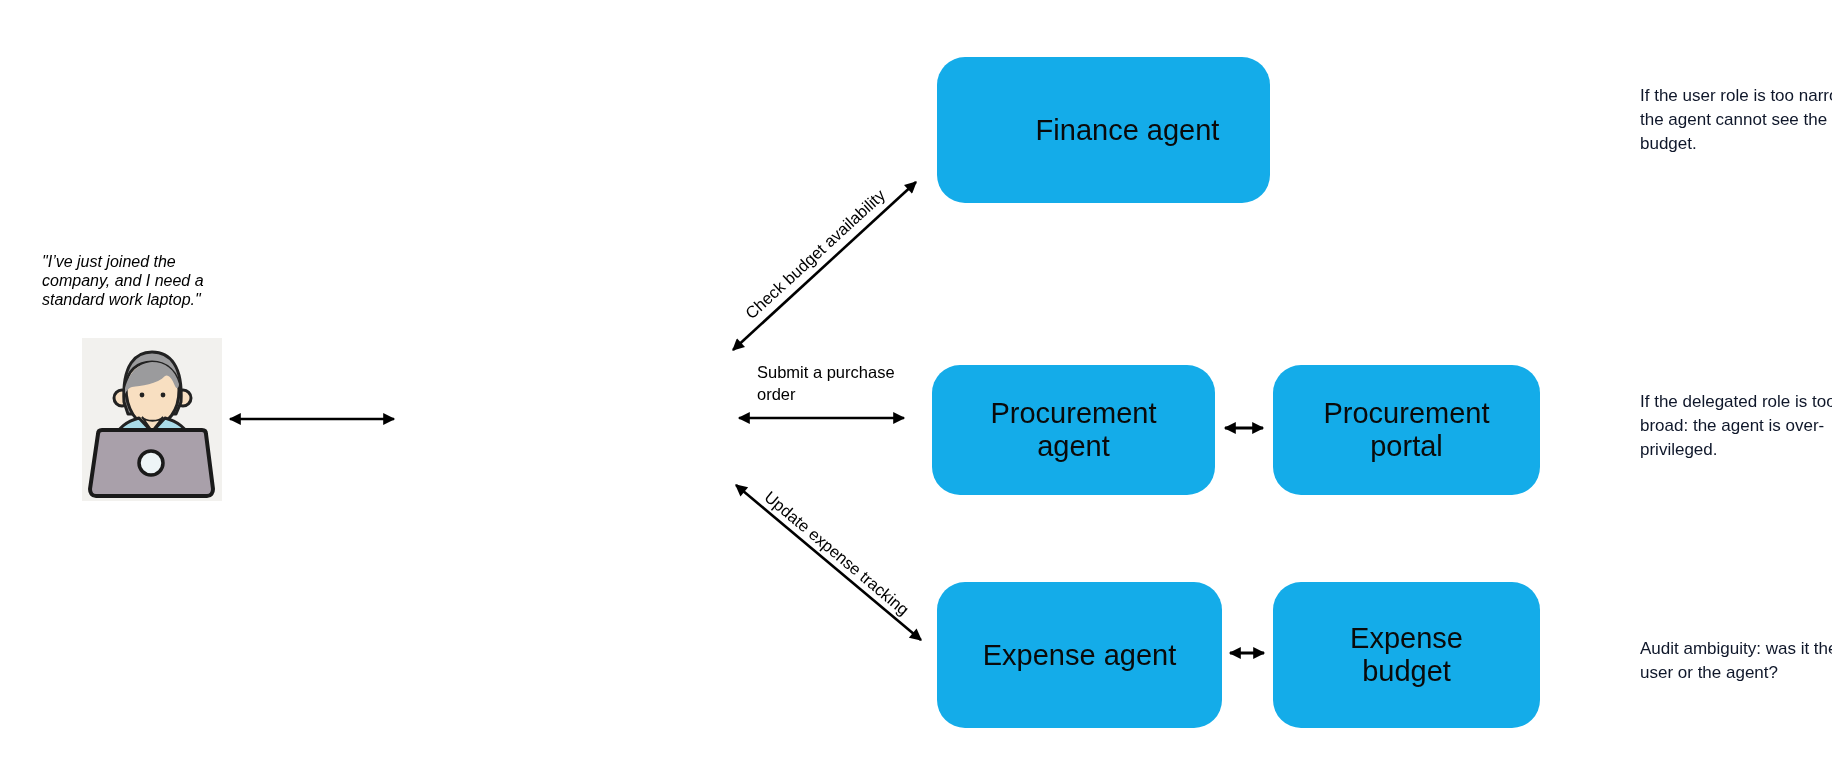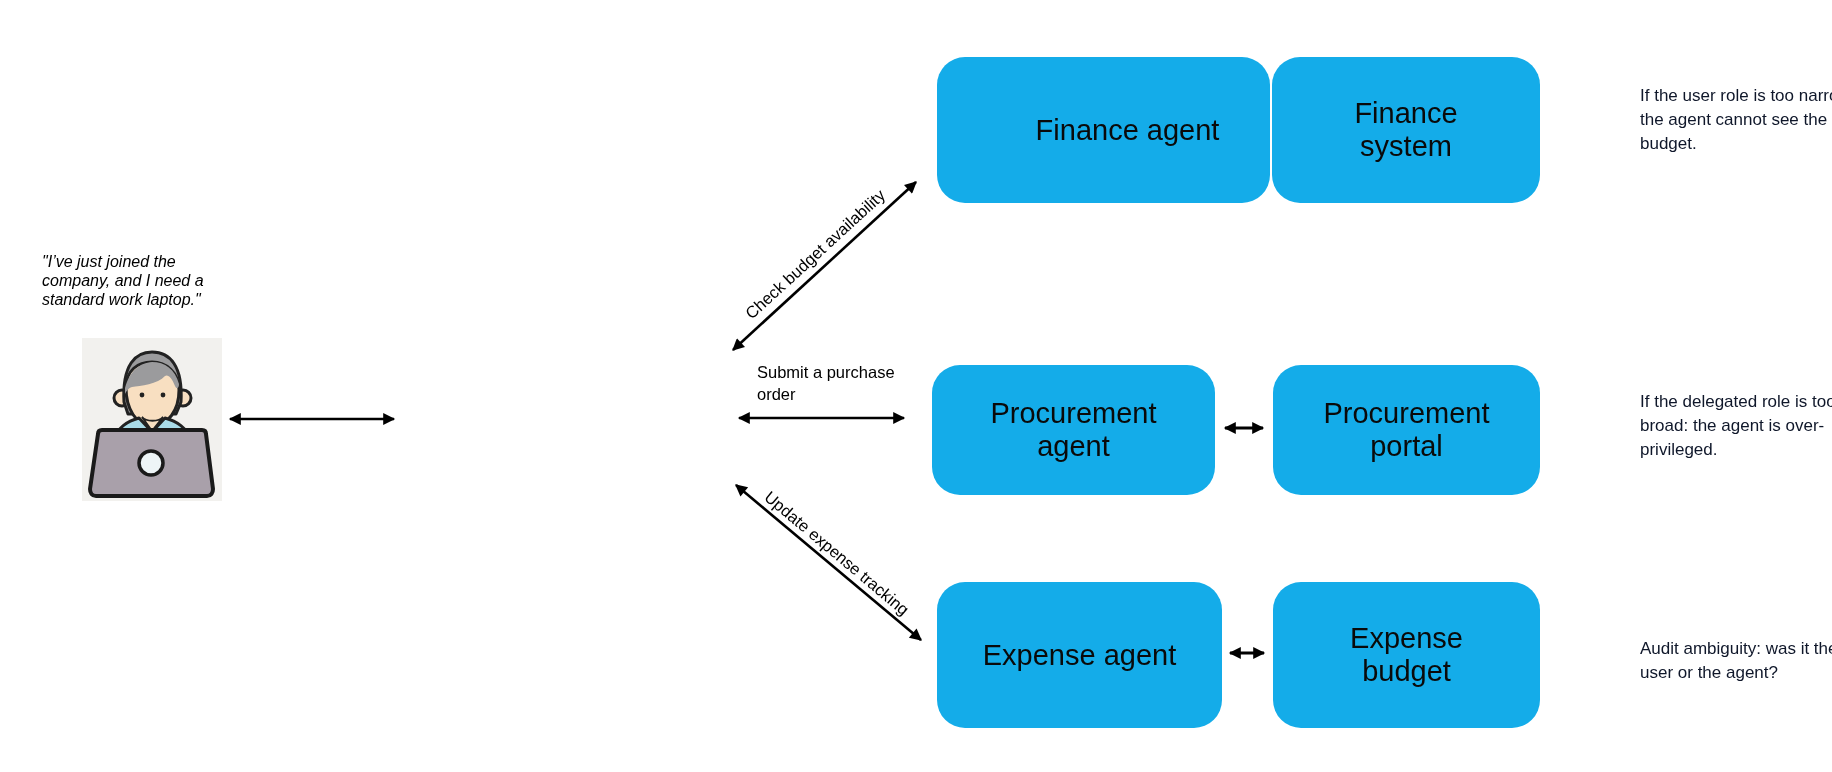--- a/index.html
+++ b/index.html
@@ -74,23 +74,20 @@
   </div>
 
 
   <div class="conn-label conn-finance">Check budget availability</div>
   <div class="conn-label conn-proc">Submit a purchase order</div>
   <div class="conn-label conn-expense">Update expense tracking</div>
 
   <div class="box box-finance-agent">
     <span class="label label-agent">Finance agent</span>
   </div>
-  <div class="box box-finance-system">
-    <span class="label label-system">Finance system</span>
-  </div>
   <div class="note note-finance">If the user role is too narrow: the agent cannot see the budget.</div>
 
   <div class="box box-proc-agent">
     <span class="label label-agent">Procurement agent</span>
   </div>
   <div class="box box-proc-portal">
     <span class="label label-system">Procurement portal</span>
   </div>
   <div class="note note-proc">If the delegated role is too broad: the agent is over-privileged.</div>
 

